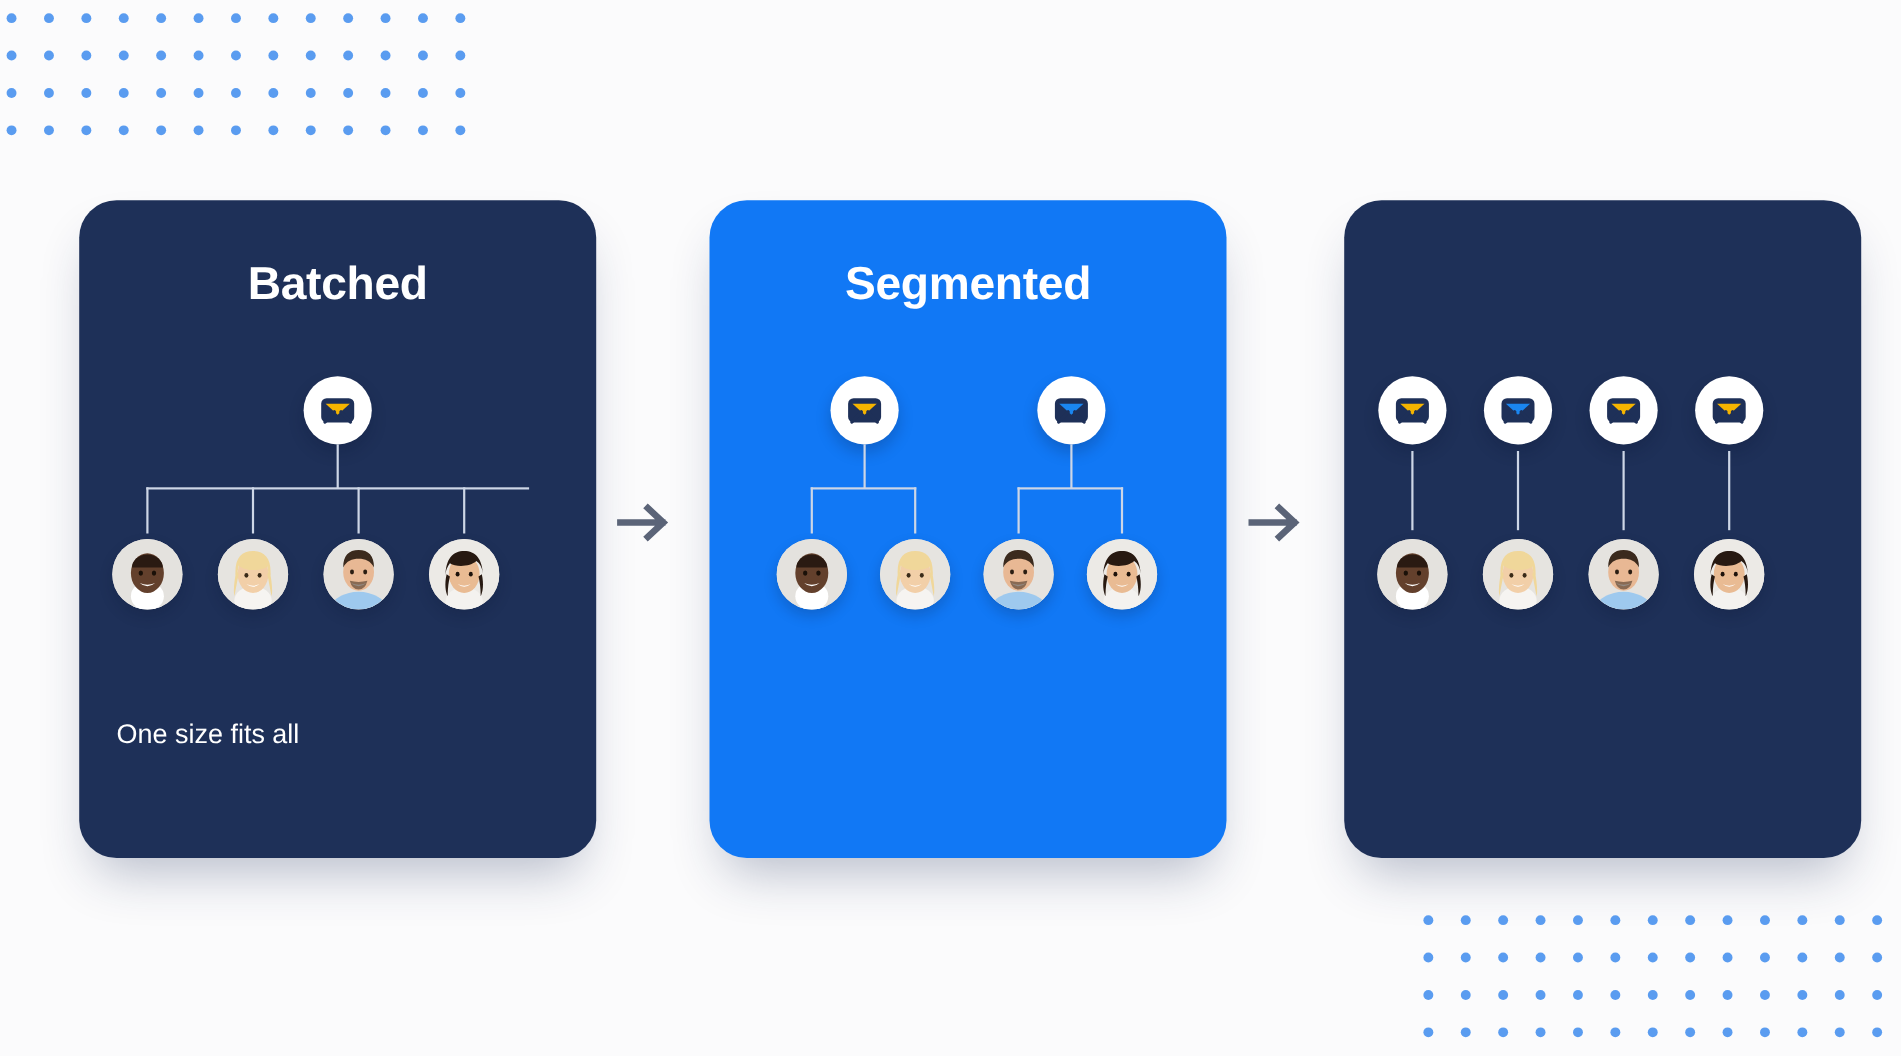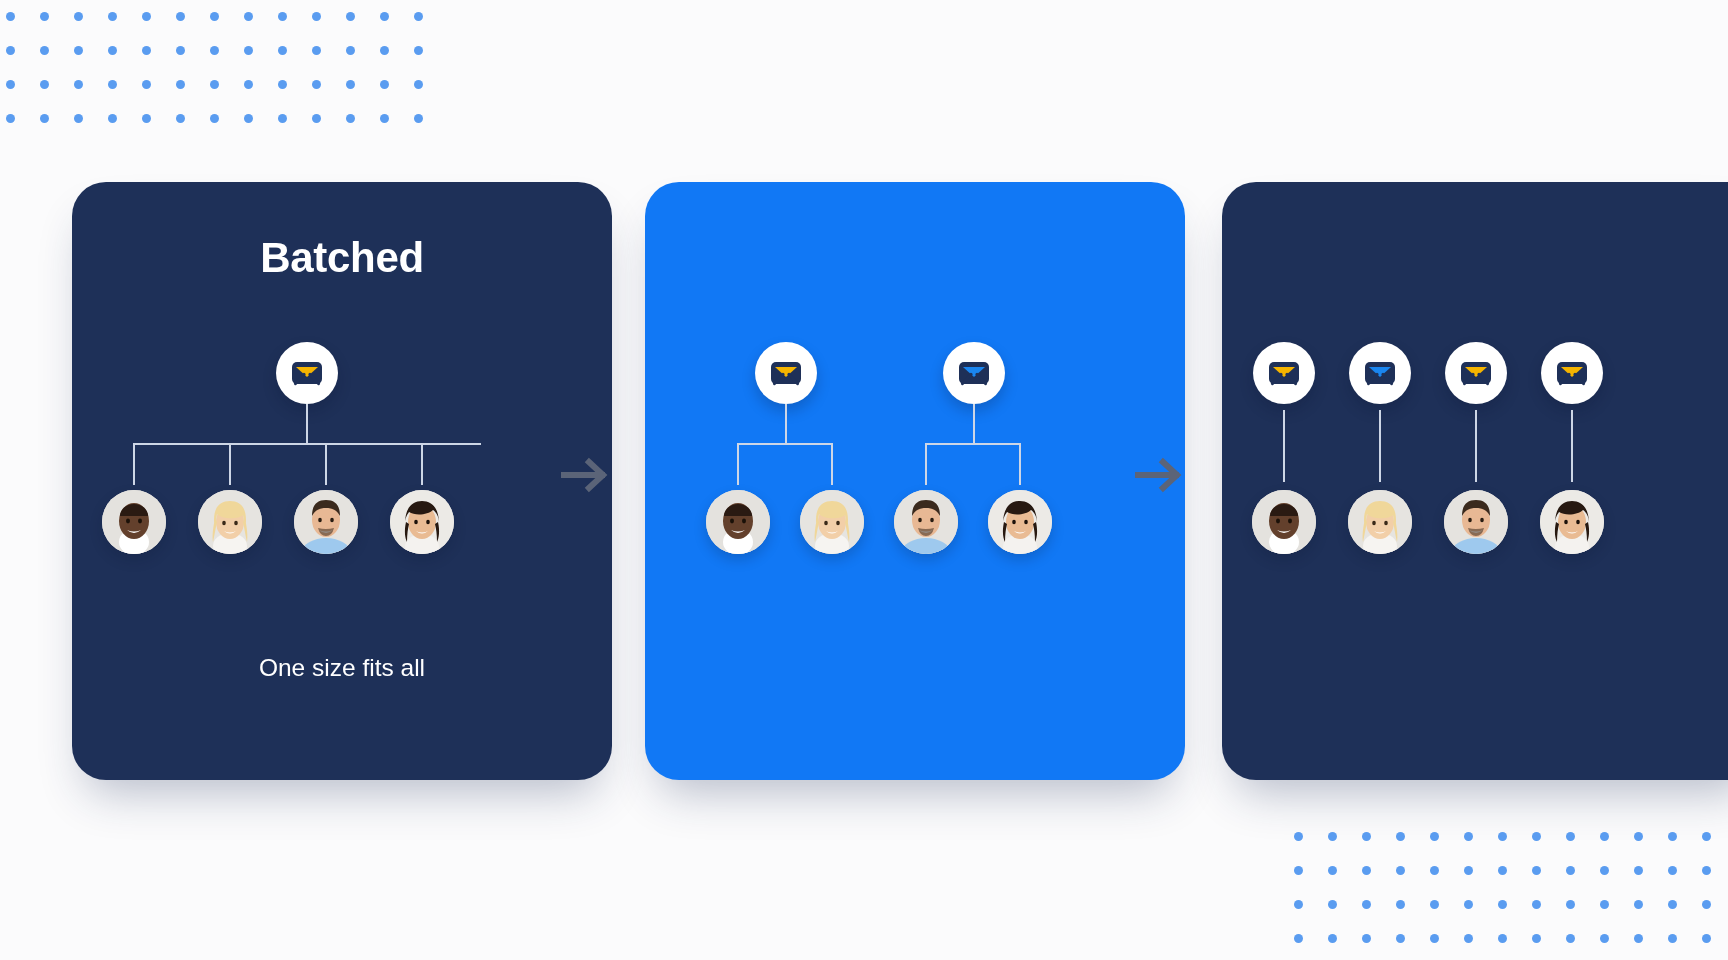--- a/index.html
+++ b/index.html
@@ -13,21 +13,21 @@
   
   .dots{position:absolute;pointer-events:none;}
   #dots-top-left{left:6px;top:12px;width:420px;height:120px;}
   #dots-bottom-right{left:1294px;top:832px;width:420px;height:120px;}
   .dot{position:absolute;width:9px;height:9px;border-radius:50%;background:#5a9cf0;}
 
   
   .stage{position:absolute;left:0;top:0;width:1728px;height:960px;}
 
   .card{
-    position:absolute;top:182px;width:540px;height:598px;
+    position:absolute;top:182px;width:470px;height:598px;
     border-radius:34px;
     box-shadow:0 26px 46px -14px rgba(30,48,88,.30);
     overflow:hidden;
   }
   .card.dark{background:#1e3058;}
   .card.blue{background:#1178f5;}
   #card-batched{left:72px;}
   #card-segmented{left:645px;}
   #card-personalized{left:1222px;}
 
@@ -55,21 +55,21 @@
   }
   .avatar svg{display:block;width:64px;height:64px;}
 
   
   .ln{position:absolute;background:#cdd6e6;}
   .ln.v{width:2px;}
   .ln.h{height:2px;}
 
   .card-desc{
     position:absolute;left:34px;right:34px;top:470px;
-    text-align:center;color:#ffffff;
+    color:#ffffff;
     font-size:24.5px;line-height:1.34;font-weight:400;
   }
 
   
   .arrow{position:absolute;top:455px;width:52px;height:40px;}
   #arrow-1{left:560px;}
   #arrow-2{left:1134px;}
 </style>
 </head>
 <body>
@@ -206,20 +206,21 @@
     <div class="card-desc">One size fits all</div>
   </div>
 
   <div class="arrow" id="arrow-1">
     <svg width="52" height="40" viewBox="0 0 52 40">
       <path d="M4 20 H42 M29 7 L43 20 L29 33" stroke="#5b6478" stroke-width="6" fill="none" stroke-linecap="square" stroke-linejoin="miter"></path>
     </svg>
   </div>
 
   <div class="card blue" id="card-segmented">
+    <div class="card-title">Segmented</div>
 
     <div class="diagram">
 
       <div class="env" style="left:110px;top:0;">
         <svg width="34" height="34" viewBox="0 0 34 34">
           <rect x="2" y="6" width="30" height="22" rx="5" fill="#1e3058"></rect>
           <path d="M6 11 L17 21 L28 11 Z" fill="#f5b400"></path>
           <path d="M5.5 27.5 L14 18.5 M28.5 27.5 L20 18.5" stroke="#1e3058" stroke-width="3.2" stroke-linecap="round" fill="none"></path>
         </svg>
       </div>

